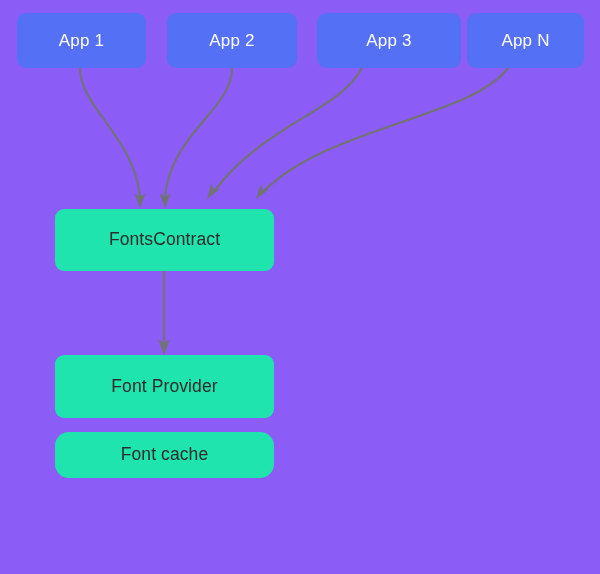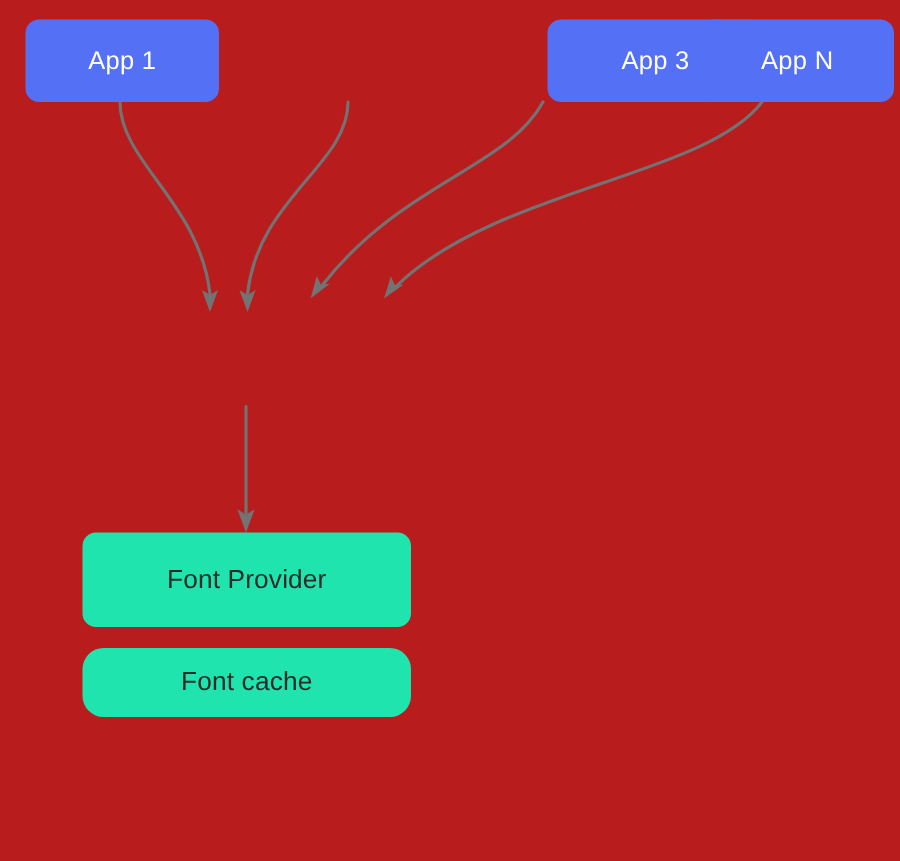--- a/index.html
+++ b/index.html
@@ -4,21 +4,21 @@
 <style>
   html, body {
     margin: 0;
     padding: 0;
     background: #000000;
   }
   #canvas {
     position: relative;
     width: 600px;
     height: 574px;
-    background: #b91c1c;
+    background: #8b5cf6;
     overflow: hidden;
     font-family: "Liberation Sans", sans-serif;
   }
   .node {
     position: absolute;
     box-sizing: border-box;
     display: flex;
     align-items: center;
     justify-content: center;
     text-align: center;
@@ -89,29 +89,35 @@
     <g>
       <path class="edge-line" d="M 164,271 L 164,342"></path>
       <polygon class="edge-head" points="164,355 158.2,339.5 164,343.0 169.8,339.5"></polygon>
     </g>
   </svg>
 
   <div class="node node-app" style="left:17px; top:13px; width:129px; height:55px;">
     <span class="node-label">App 1</span>
   </div>
 
+  <div class="node node-app" style="left:167px; top:13px; width:130px; height:55px;">
+    <span class="node-label">App 2</span>
+  </div>
 
-  <div class="node node-app" style="left:317px; top:13px; width:144px; height:55px;margin-left:48px;">
+  <div class="node node-app" style="left:317px; top:13px; width:144px; height:55px;">
     <span class="node-label">App 3</span>
   </div>
 
-  <div class="node node-app" style="left:467px; top:13px; width:129px; height:55px;">
+  <div class="node node-app" style="left:467px; top:13px; width:117px; height:55px;">
     <span class="node-label">App N</span>
   </div>
 
+  <div class="node node-svc" style="left:55px; top:209px; width:219px; height:62px;">
+    <span class="node-label">FontsContract</span>
+  </div>
 
   <div class="node node-svc" style="left:55px; top:355px; width:219px; height:63px;justify-content:center;">
     <span class="node-label">Font Provider</span>
   </div>
 
   <div class="node node-svc" style="left:55px; top:432px; width:219px; height:46px;border-radius:14px;">
     <span class="node-label">Font cache</span>
   </div>
 
 </div>

